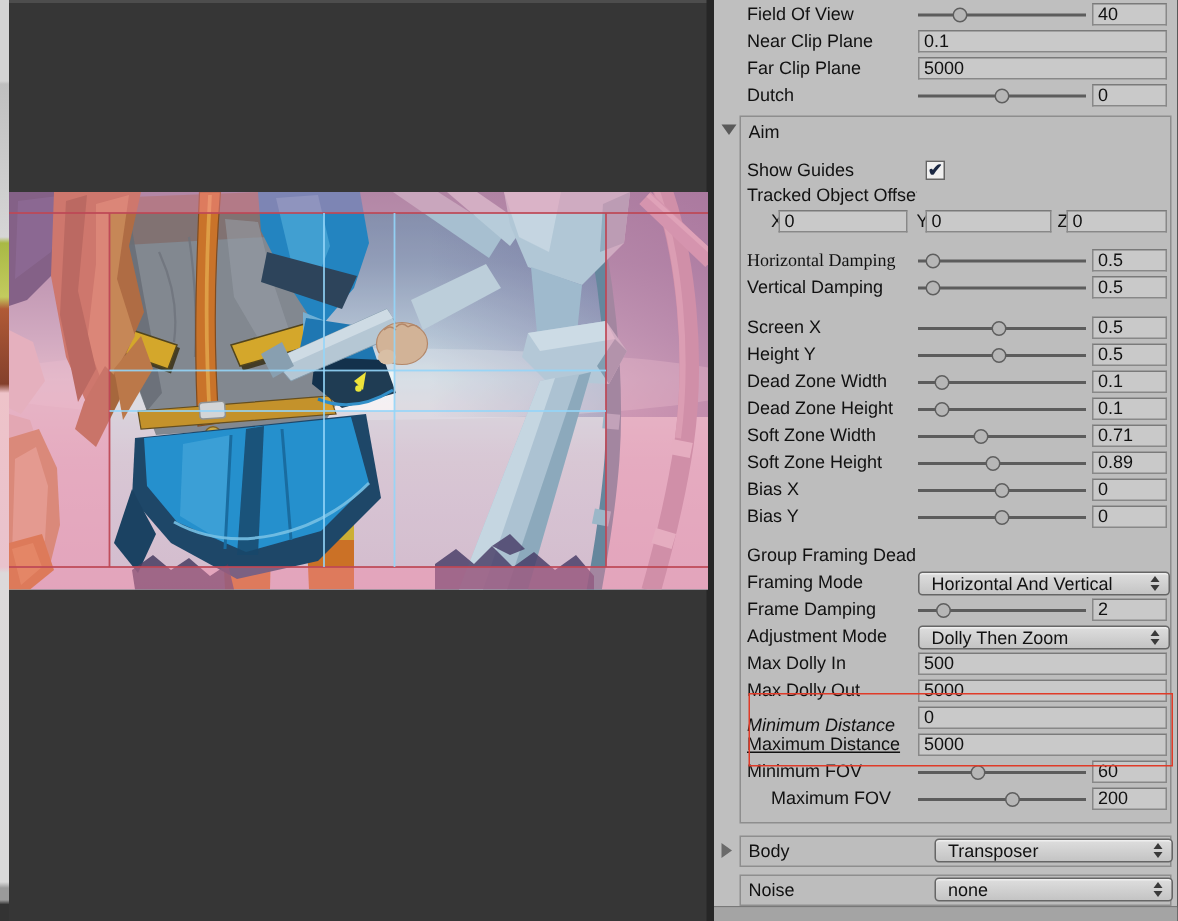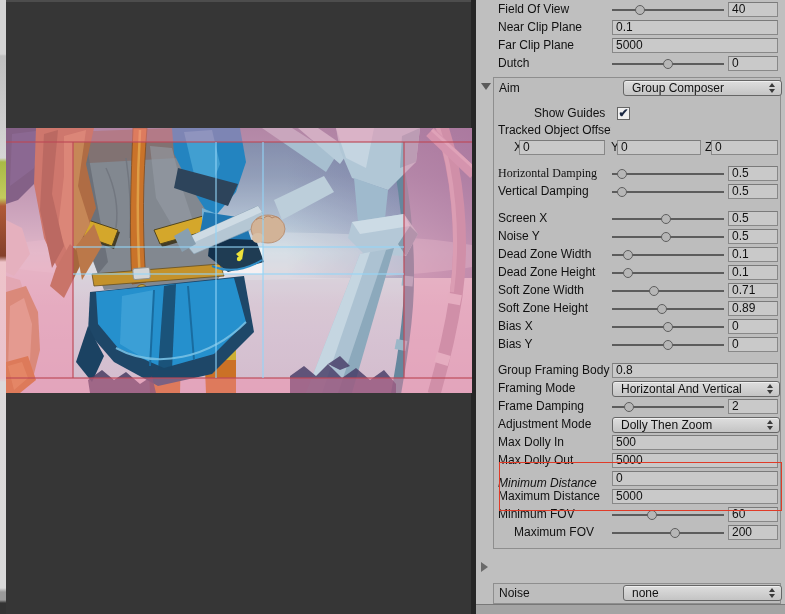--- a/index.html
+++ b/index.html
@@ -228,27 +228,30 @@
       <rect x="256.4" y="14" width="1.2" height="236"></rect>
     </g>
   </g>
 </svg>
 </div>
 
 <div id="insp">
   <div class="tri-down" style="left:5px;top:83px"></div>
   <div class="gbox" style="top:77px;height:472px">
     <span class="lbl" style="left:5px;top:3px;width:100px">Aim</span>
-    <div class="dd" style="left:129px;top:2px;width:159px">
-      <span>Group Composer</span>
+  </div>
+
+  <div class="tri-right" style="left:5px;top:562px"></div>
+  <div class="gbox" style="top:557px;height:21px">
+    <span class="lbl" style="left:5px;top:2px;width:100px">Body</span>
+    <div class="dd" style="left:129px;top:1px;width:159px">
+      <span>Transposer</span>
       <span class="ddic"></span>
     </div>
   </div>
-
-  <div class="tri-right" style="left:5px;top:562px"></div>
 
   <div class="gbox" style="top:583px;height:21px">
     <span class="lbl" style="left:5px;top:2px;width:100px">Noise</span>
     <div class="dd" style="left:129px;top:1px;width:159px">
       <span>none</span>
       <span class="ddic"></span>
     </div>
   </div>
 
   <div id="hl"></div>
@@ -259,42 +262,42 @@
     <div class="thumb" style="left: 159.46px; top: 5px;"></div>
     <div class="field" style="left: 252px; top: 2px; width: 50px;">40</div>
     <span class="lbl" style="left: 22px; top: 20px; width: 113px;">Near Clip Plane</span>
     <div class="field" style="left: 136px; top: 20px; width: 166px;">0.1</div>
     <span class="lbl" style="left: 22px; top: 38px; width: 113px;">Far Clip Plane</span>
     <div class="field" style="left: 136px; top: 38px; width: 166px;">5000</div>
     <span class="lbl" style="left: 22px; top: 56px; width: 113px;">Dutch</span>
     <div class="track" style="left: 136px; top: 63px; width: 112px;"></div>
     <div class="thumb" style="left: 187px; top: 59px;"></div>
     <div class="field" style="left: 252px; top: 56px; width: 50px;">0</div>
-    <span class="lbl" style="left: 22px; top: 106px; width: 113px; margin-left: 36px;">Show Guides</span>
+    <span class="lbl" style="left: 22px; top: 106px; width: 113px;">Show Guides</span>
     <div class="cb" style="left: 141px; top: 107px;">✔</div>
     <span class="lbl" style="left: 22px; top: 123px; width: 113px;">Tracked Object Offset</span>
     <span class="lbl axis" style="left: 38px; top: 140px;">X</span>
     <div class="field" style="left: 43px; top: 140px; width: 86px;">0</div>
     <span class="lbl axis" style="left: 135px; top: 140px;">Y</span>
     <div class="field" style="left: 141px; top: 140px; width: 84px;">0</div>
     <span class="lbl axis" style="left: 229px; top: 140px;">Z</span>
     <div class="field" style="left: 235px; top: 140px; width: 67px;">0</div>
     <span class="lbl" style="left: 22px; top: 166px; width: 113px; font-family: Liberation Serif, serif;">Horizontal Damping</span>
     <div class="track" style="left: 136px; top: 173px; width: 112px;"></div>
     <div class="thumb" style="left: 141.1px; top: 169px;"></div>
     <div class="field" style="left: 252px; top: 166px; width: 50px;">0.5</div>
     <span class="lbl" style="left: 22px; top: 184px; width: 113px;">Vertical Damping</span>
     <div class="track" style="left: 136px; top: 191px; width: 112px;"></div>
     <div class="thumb" style="left: 141.1px; top: 187px;"></div>
     <div class="field" style="left: 252px; top: 184px; width: 50px;">0.5</div>
     <span class="lbl" style="left: 22px; top: 211px; width: 113px;">Screen X</span>
     <div class="track" style="left: 136px; top: 218px; width: 112px;"></div>
     <div class="thumb" style="left: 184.96px; top: 214px;"></div>
     <div class="field" style="left: 252px; top: 211px; width: 50px;">0.5</div>
-    <span class="lbl" style="left: 22px; top: 229px; width: 113px;">Noise Y</span>
+    <span class="lbl" style="left: 22px; top: 229px; width: 113px;">Height Y</span>
     <div class="track" style="left: 136px; top: 236px; width: 112px;"></div>
     <div class="thumb" style="left: 184.96px; top: 232px;"></div>
     <div class="field" style="left: 252px; top: 229px; width: 50px;">0.5</div>
     <span class="lbl" style="left: 22px; top: 247px; width: 113px;">Dead Zone Width</span>
     <div class="track" style="left: 136px; top: 254px; width: 112px;"></div>
     <div class="thumb" style="left: 147.22px; top: 250px;"></div>
     <div class="field" style="left: 252px; top: 247px; width: 50px;">0.1</div>
     <span class="lbl" style="left: 22px; top: 265px; width: 113px;">Dead Zone Height</span>
     <div class="track" style="left: 136px; top: 272px; width: 112px;"></div>
     <div class="thumb" style="left: 147.22px; top: 268px;"></div>
@@ -308,37 +311,36 @@
     <div class="thumb" style="left: 181.39px; top: 304px;"></div>
     <div class="field" style="left: 252px; top: 301px; width: 50px;">0.89</div>
     <span class="lbl" style="left: 22px; top: 319px; width: 113px;">Bias X</span>
     <div class="track" style="left: 136px; top: 326px; width: 112px;"></div>
     <div class="thumb" style="left: 187px; top: 322px;"></div>
     <div class="field" style="left: 252px; top: 319px; width: 50px;">0</div>
     <span class="lbl" style="left: 22px; top: 337px; width: 113px;">Bias Y</span>
     <div class="track" style="left: 136px; top: 344px; width: 112px;"></div>
     <div class="thumb" style="left: 187px; top: 340px;"></div>
     <div class="field" style="left: 252px; top: 337px; width: 50px;">0</div>
-    <span class="lbl" style="left: 22px; top: 363px; width: 113px;">Group Framing Body</span>
-    <div class="field" style="left: 136px; top: 363px; width: 166px;">0.8</div>
+    <span class="lbl" style="left: 22px; top: 363px; width: 113px;">Group Framing Dead</span>
     <span class="lbl" style="left: 22px; top: 381px; width: 113px;">Framing Mode</span>
     <div class="dd" style="left: 136px; top: 381px; width: 168px;"><span>Horizontal And Vertical</span><span class="ddic"></span></div>
     <span class="lbl" style="left: 22px; top: 399px; width: 113px;">Frame Damping</span>
     <div class="track" style="left: 136px; top: 406px; width: 112px;"></div>
     <div class="thumb" style="left: 148.24px; top: 402px;"></div>
     <div class="field" style="left: 252px; top: 399px; width: 50px;">2</div>
     <span class="lbl" style="left: 22px; top: 417px; width: 113px;">Adjustment Mode</span>
     <div class="dd" style="left: 136px; top: 417px; width: 168px;"><span>Dolly Then Zoom</span><span class="ddic"></span></div>
     <span class="lbl" style="left: 22px; top: 435px; width: 113px;">Max Dolly In</span>
     <div class="field" style="left: 136px; top: 435px; width: 166px;">500</div>
     <span class="lbl" style="left: 22px; top: 453px; width: 113px;">Max Dolly Out</span>
     <div class="field" style="left: 136px; top: 453px; width: 166px;">5000</div>
     <span class="lbl" style="left: 22px; top: 476px; width: 113px; font-style: italic;">Minimum Distance</span>
     <div class="field" style="left: 136px; top: 471px; width: 166px;">0</div>
-    <span class="lbl" style="left: 22px; top: 489px; width: 113px;">Maximum Distance</span>
+    <span class="lbl" style="left: 22px; top: 489px; width: 113px; text-decoration: underline;">Maximum Distance</span>
     <div class="field" style="left: 136px; top: 489px; width: 166px;">5000</div>
     <span class="lbl" style="left: 22px; top: 507px; width: 113px;">Minimum FOV</span>
     <div class="track" style="left: 136px; top: 514px; width: 112px;"></div>
     <div class="thumb" style="left: 170.68px; top: 510px;"></div>
     <div class="field" style="left: 252px; top: 507px; width: 50px;">60</div>
     <span class="lbl" style="left: 22px; top: 525px; width: 113px; margin-left: 16px;">Maximum FOV</span>
     <div class="track" style="left: 136px; top: 532px; width: 112px;"></div>
     <div class="thumb" style="left: 193.63px; top: 528px;"></div>
     <div class="field" style="left: 252px; top: 525px; width: 50px;">200</div>
   </div>

